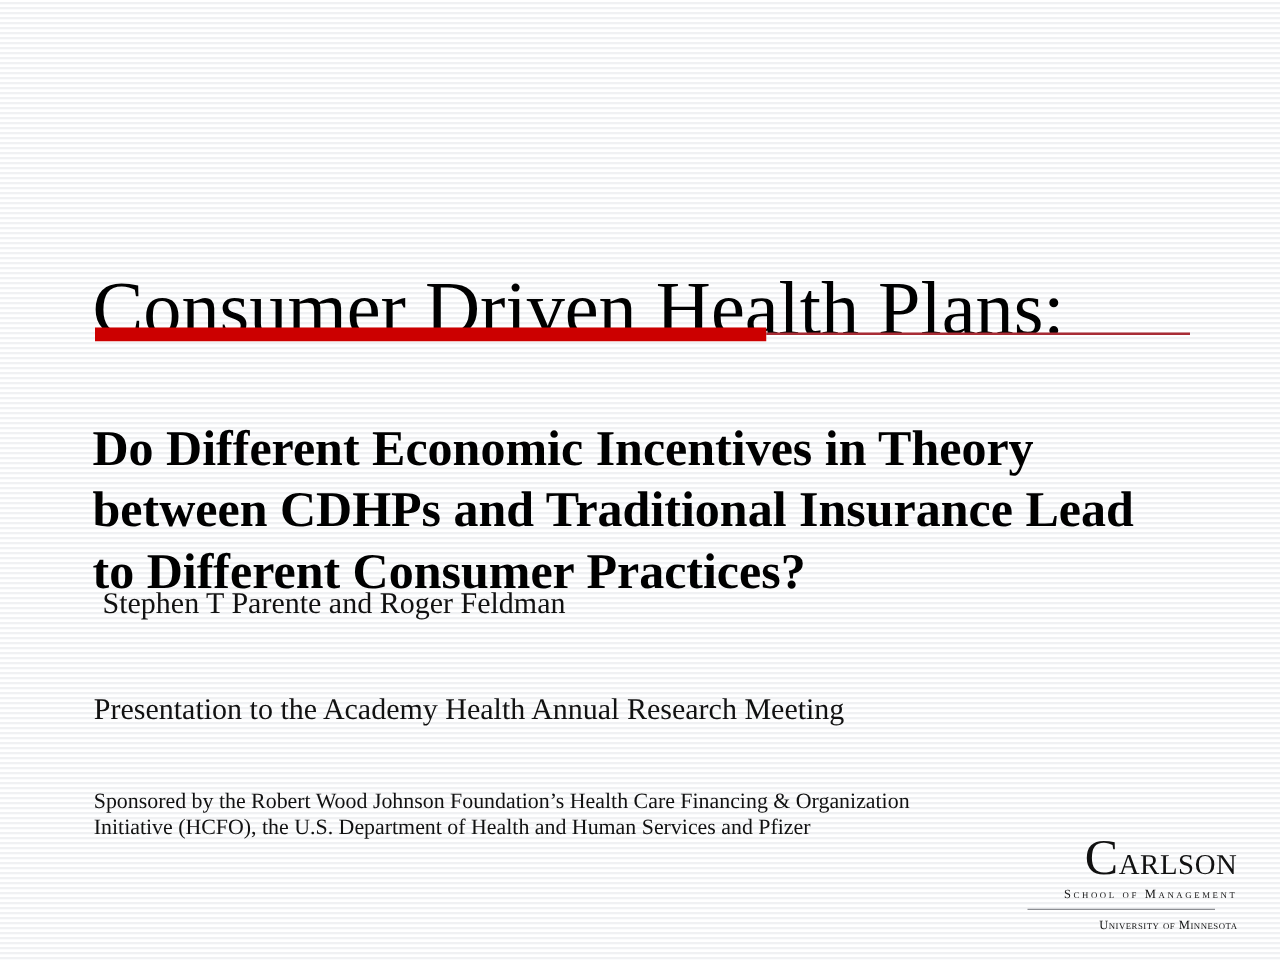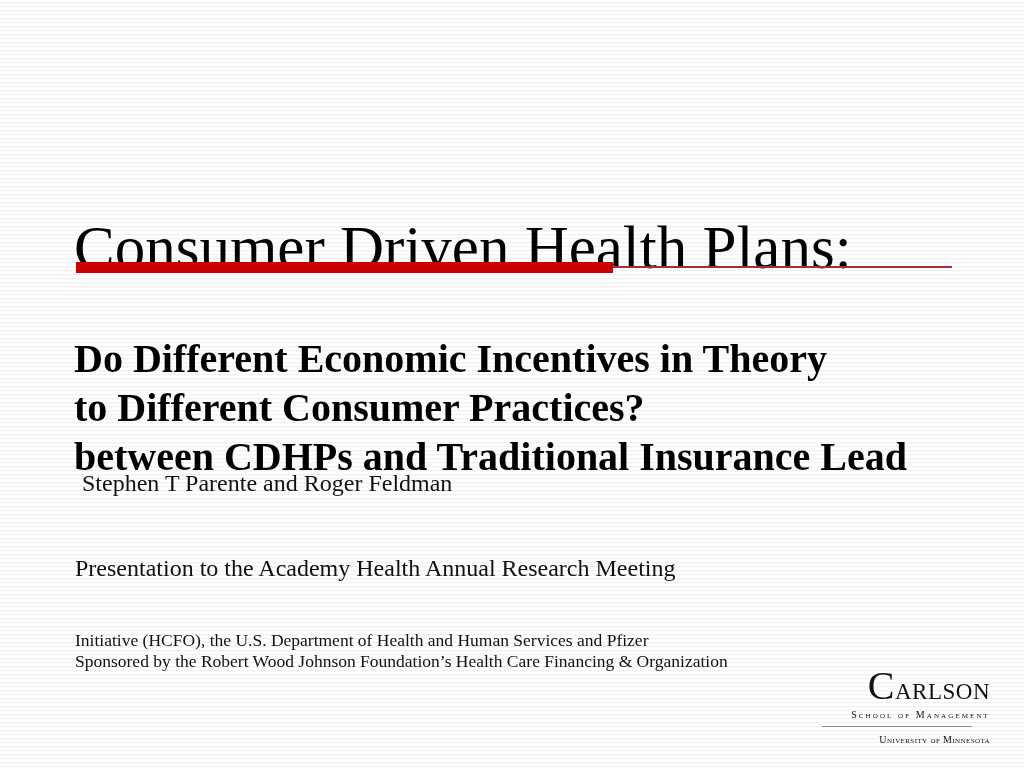--- a/index.html
+++ b/index.html
@@ -186,33 +186,33 @@
 
   <h1 class="title">Consumer Driven Health Plans:</h1>
 
   <div class="rule-wrap">
     <div class="rule-thick"></div>
     <div class="rule-thin"></div>
   </div>
 
   <div class="subtitle">
     <span class="subtitle-line">Do Different Economic Incentives in Theory</span>
+    <span class="subtitle-line">between CDHPs and Traditional Insurance Lead</span>
     <span class="subtitle-line">to Different Consumer Practices?</span>
-    <span class="subtitle-line">between CDHPs and Traditional Insurance Lead</span>
   </div>
 
   <div class="authors">Stephen T Parente and Roger Feldman</div>
 
   <div class="event">
     <span class="event-line">Presentation to the Academy Health Annual Research Meeting</span>
   </div>
 
   <div class="sponsor">
+    <span class="sponsor-line">Sponsored by the Robert Wood Johnson Foundation’s Health Care Financing &amp; Organization</span>
     <span class="sponsor-line">Initiative (HCFO), the U.S. Department of Health and Human Services and Pfizer</span>
-    <span class="sponsor-line">Sponsored by the Robert Wood Johnson Foundation’s Health Care Financing &amp; Organization</span>
   </div>
 
   <div class="logo">
     <span class="logo-wordmark"><span class="cap">C</span><span>arlson</span></span>
     <span class="logo-school">School of Management</span>
     <span class="logo-divider"></span>
     <span class="logo-univ">University of Minnesota</span>
   </div>
 
 </div>

